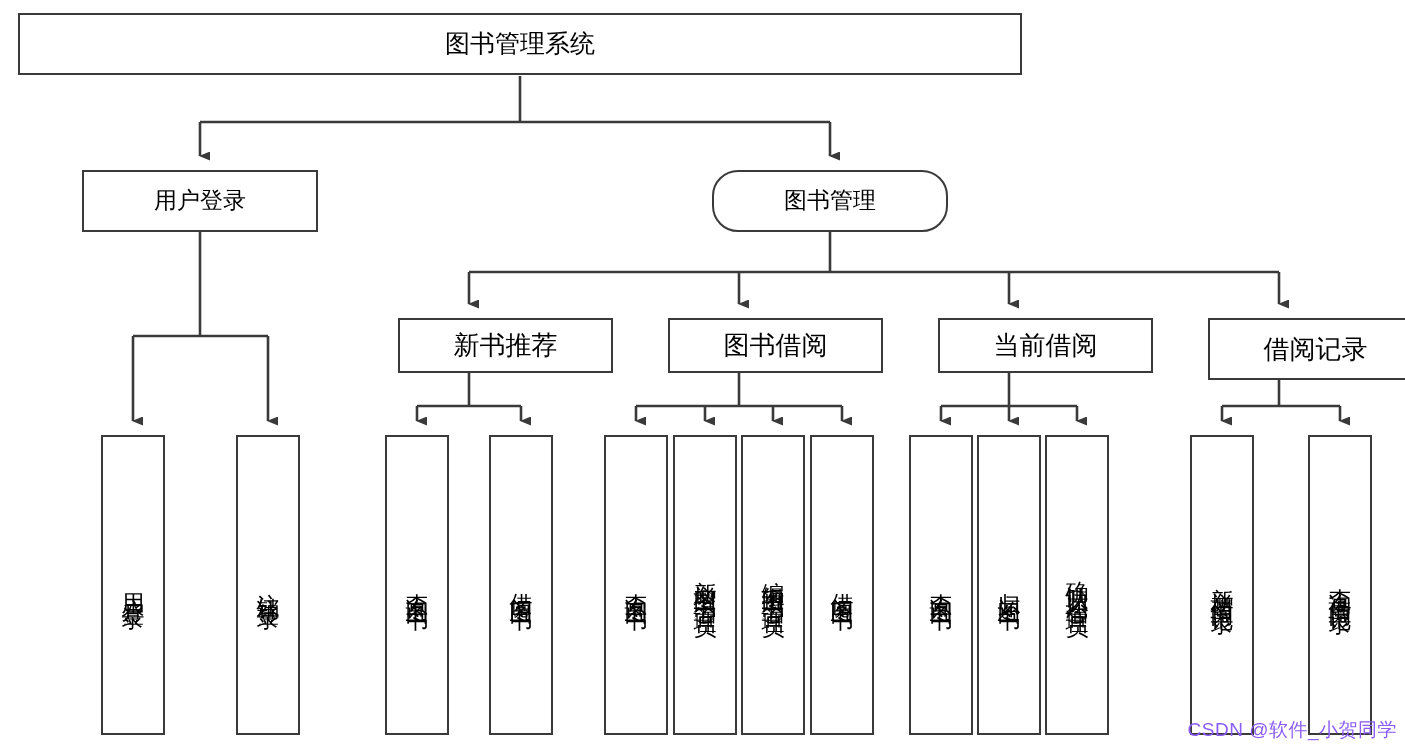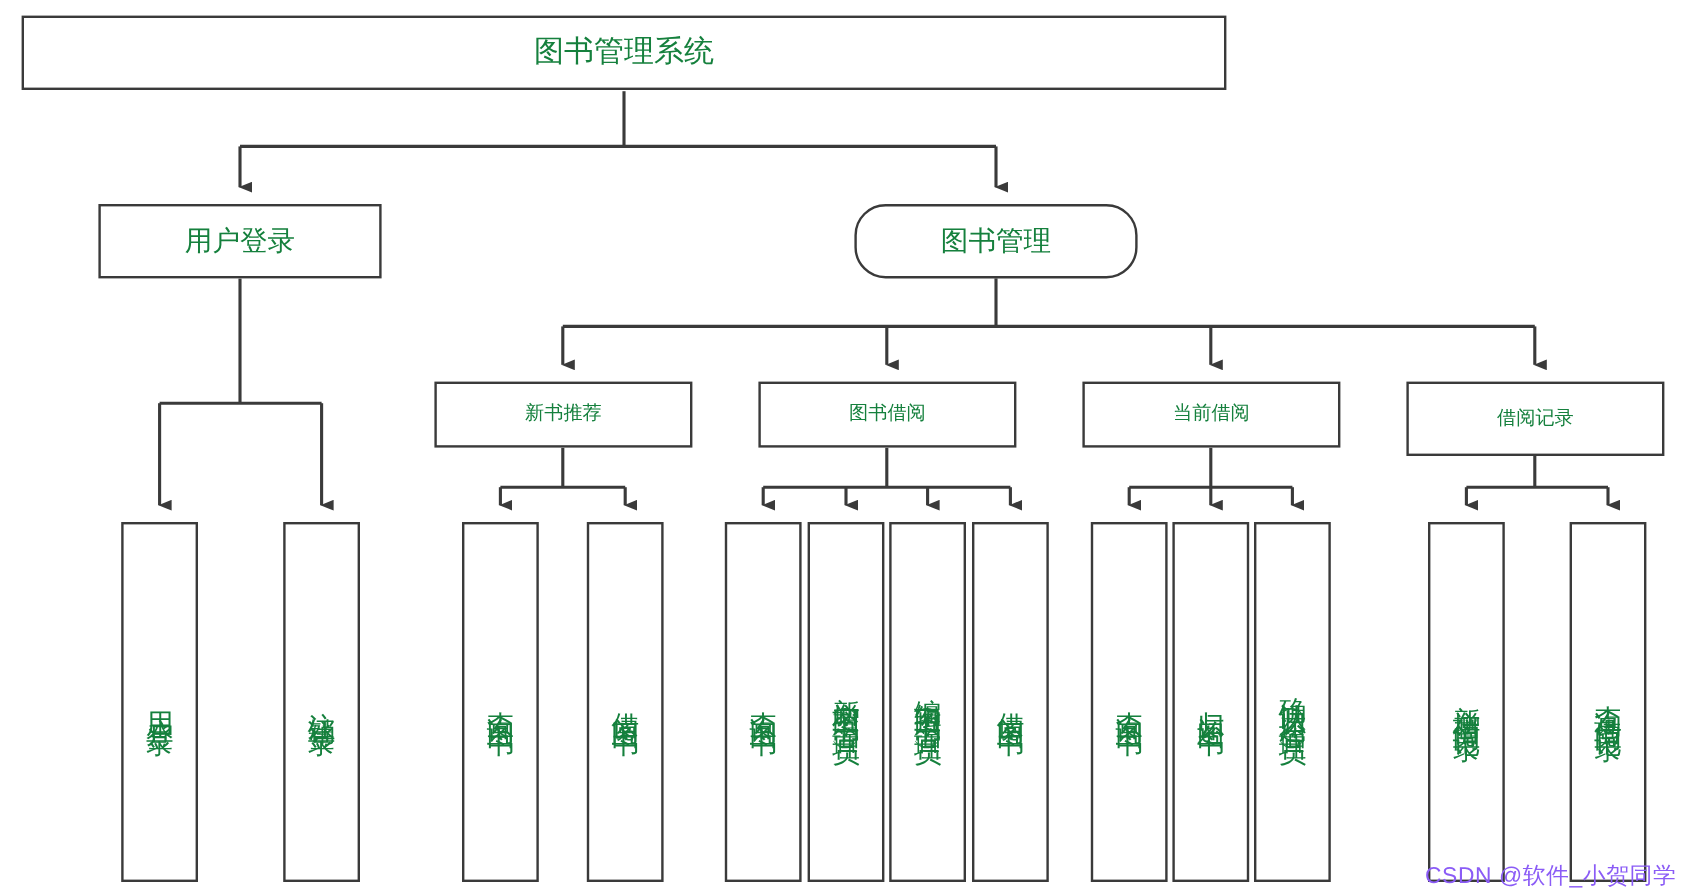--- a/index.html
+++ b/index.html
@@ -27,33 +27,34 @@
     pointer-events: none;
   }
   .node {
     position: absolute;
     box-sizing: border-box;
     background: #ffffff;
     border: 2px solid #3a3a3a;
     display: flex;
     align-items: center;
     justify-content: center;
-    color: #15803d;
+    color: #000000;
     line-height: 1.18;
     text-align: center;
     z-index: 2;
   }
   .node.level0 {
     font-size: 25px;
   }
   .node.level1 {
     font-size: 23px;
   }
   .node.level2 {
-    font-size: 16px;
+    font-size: 26px;
+    margin-left: 36px;
   }
   .node.leaf {
     font-size: 23px;
     writing-mode: vertical-rl;
     text-orientation: upright;
     letter-spacing: 5px;
     padding: 10px 0;
   }
   .node.leaf .vlabel {
     writing-mode: vertical-rl;

